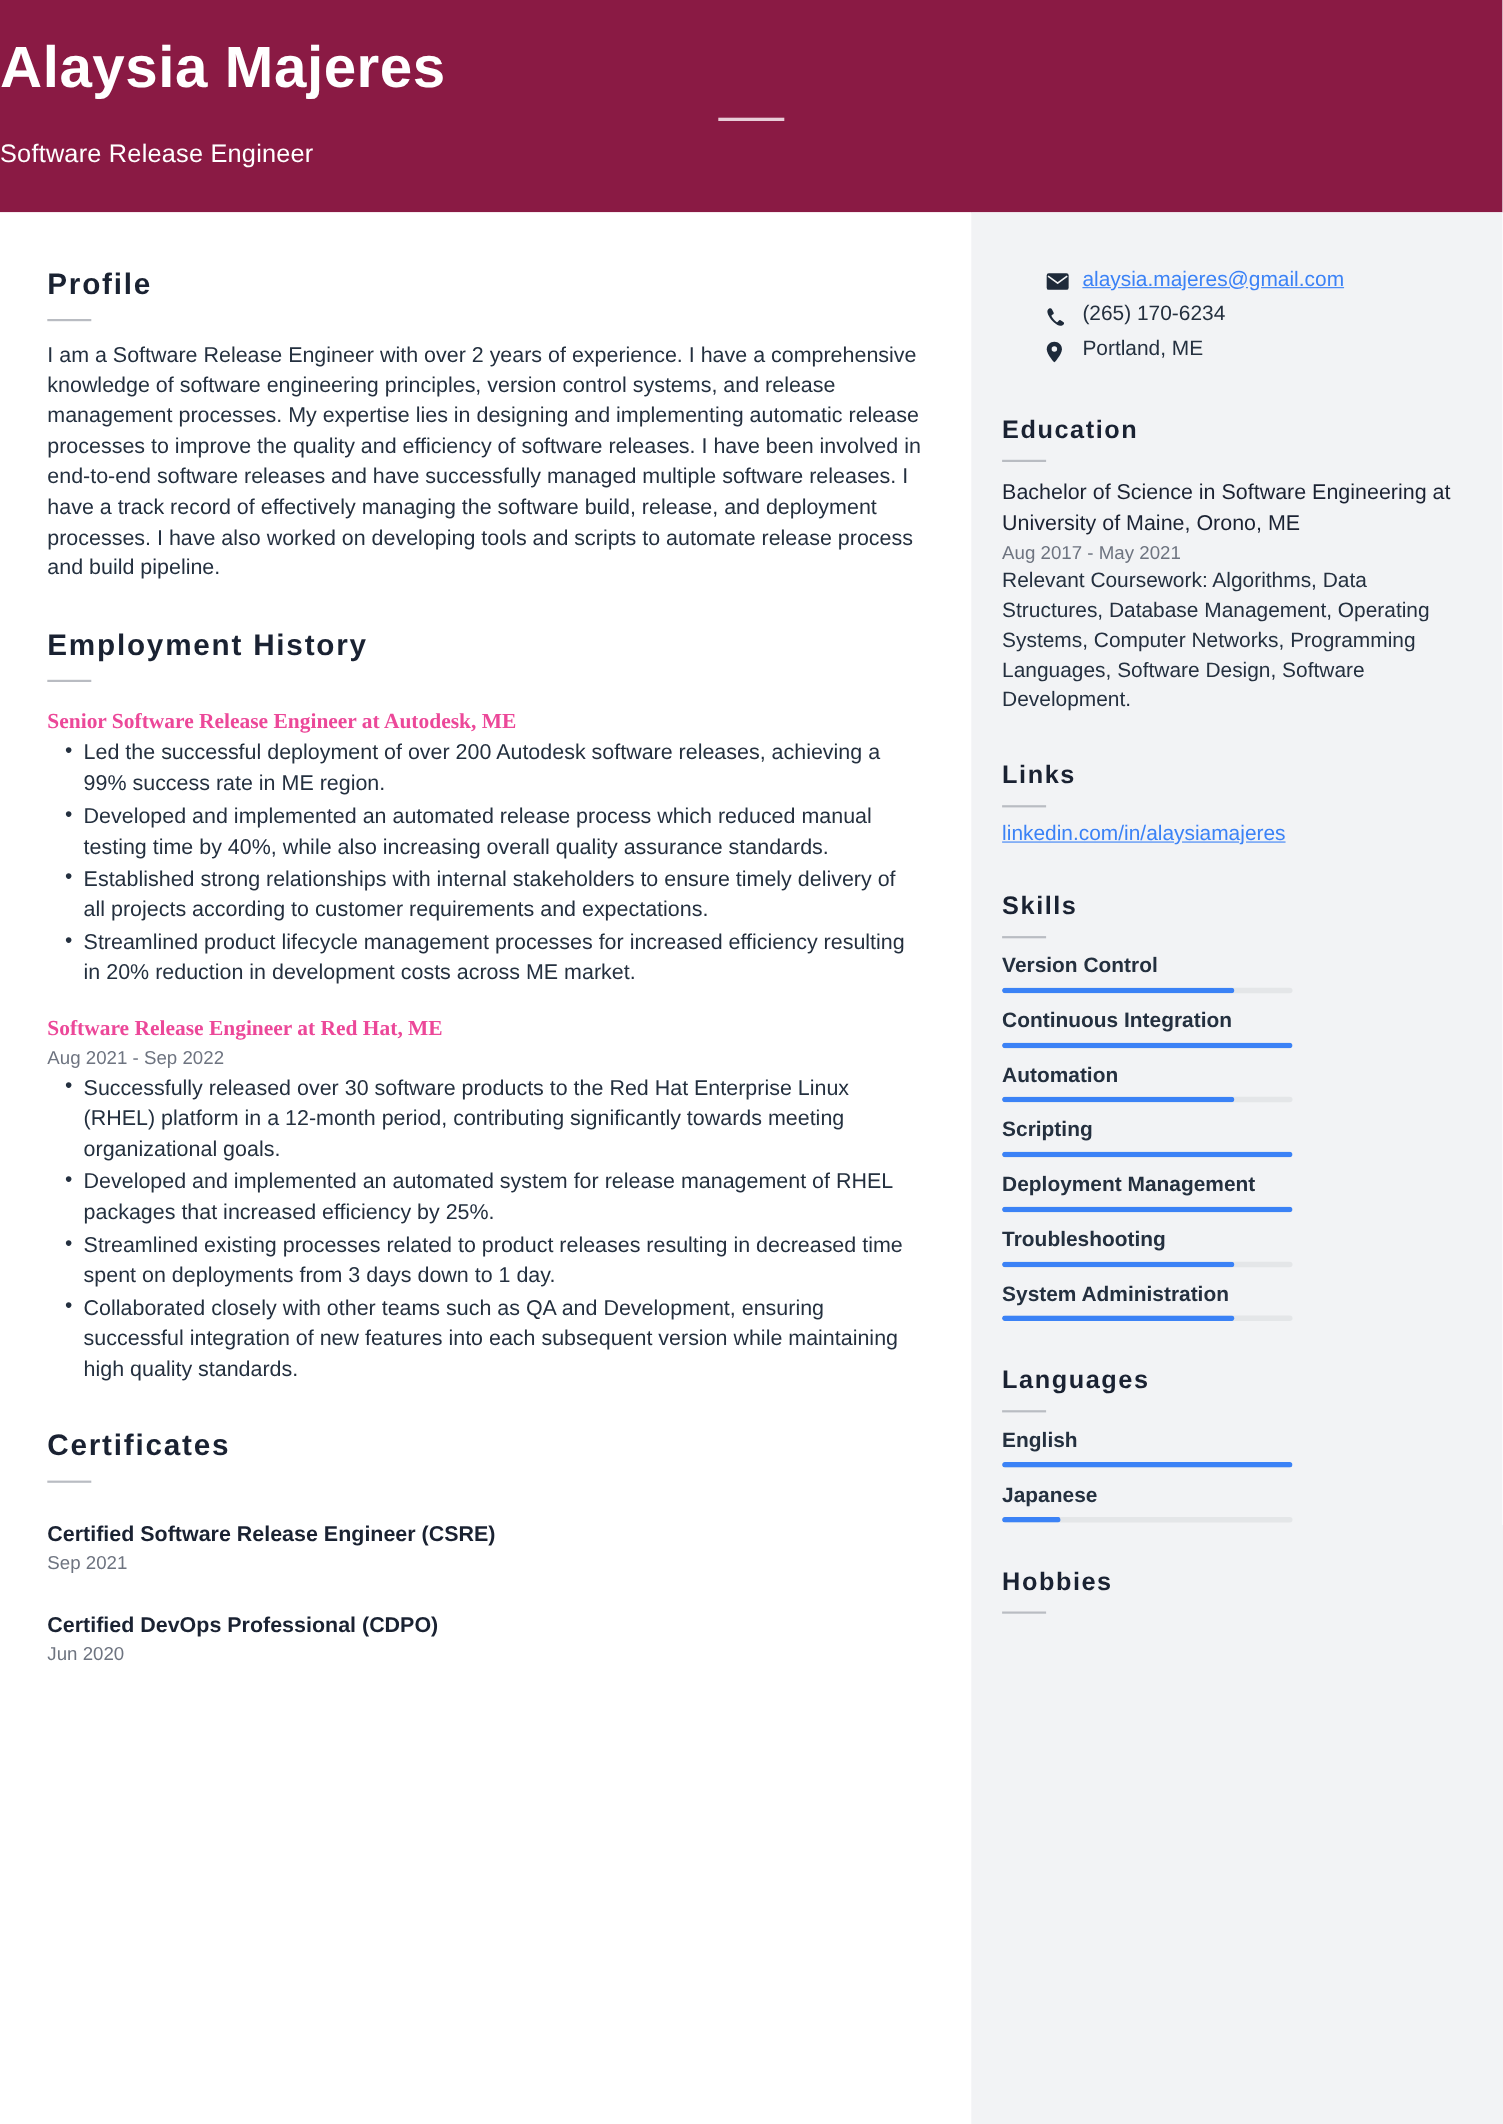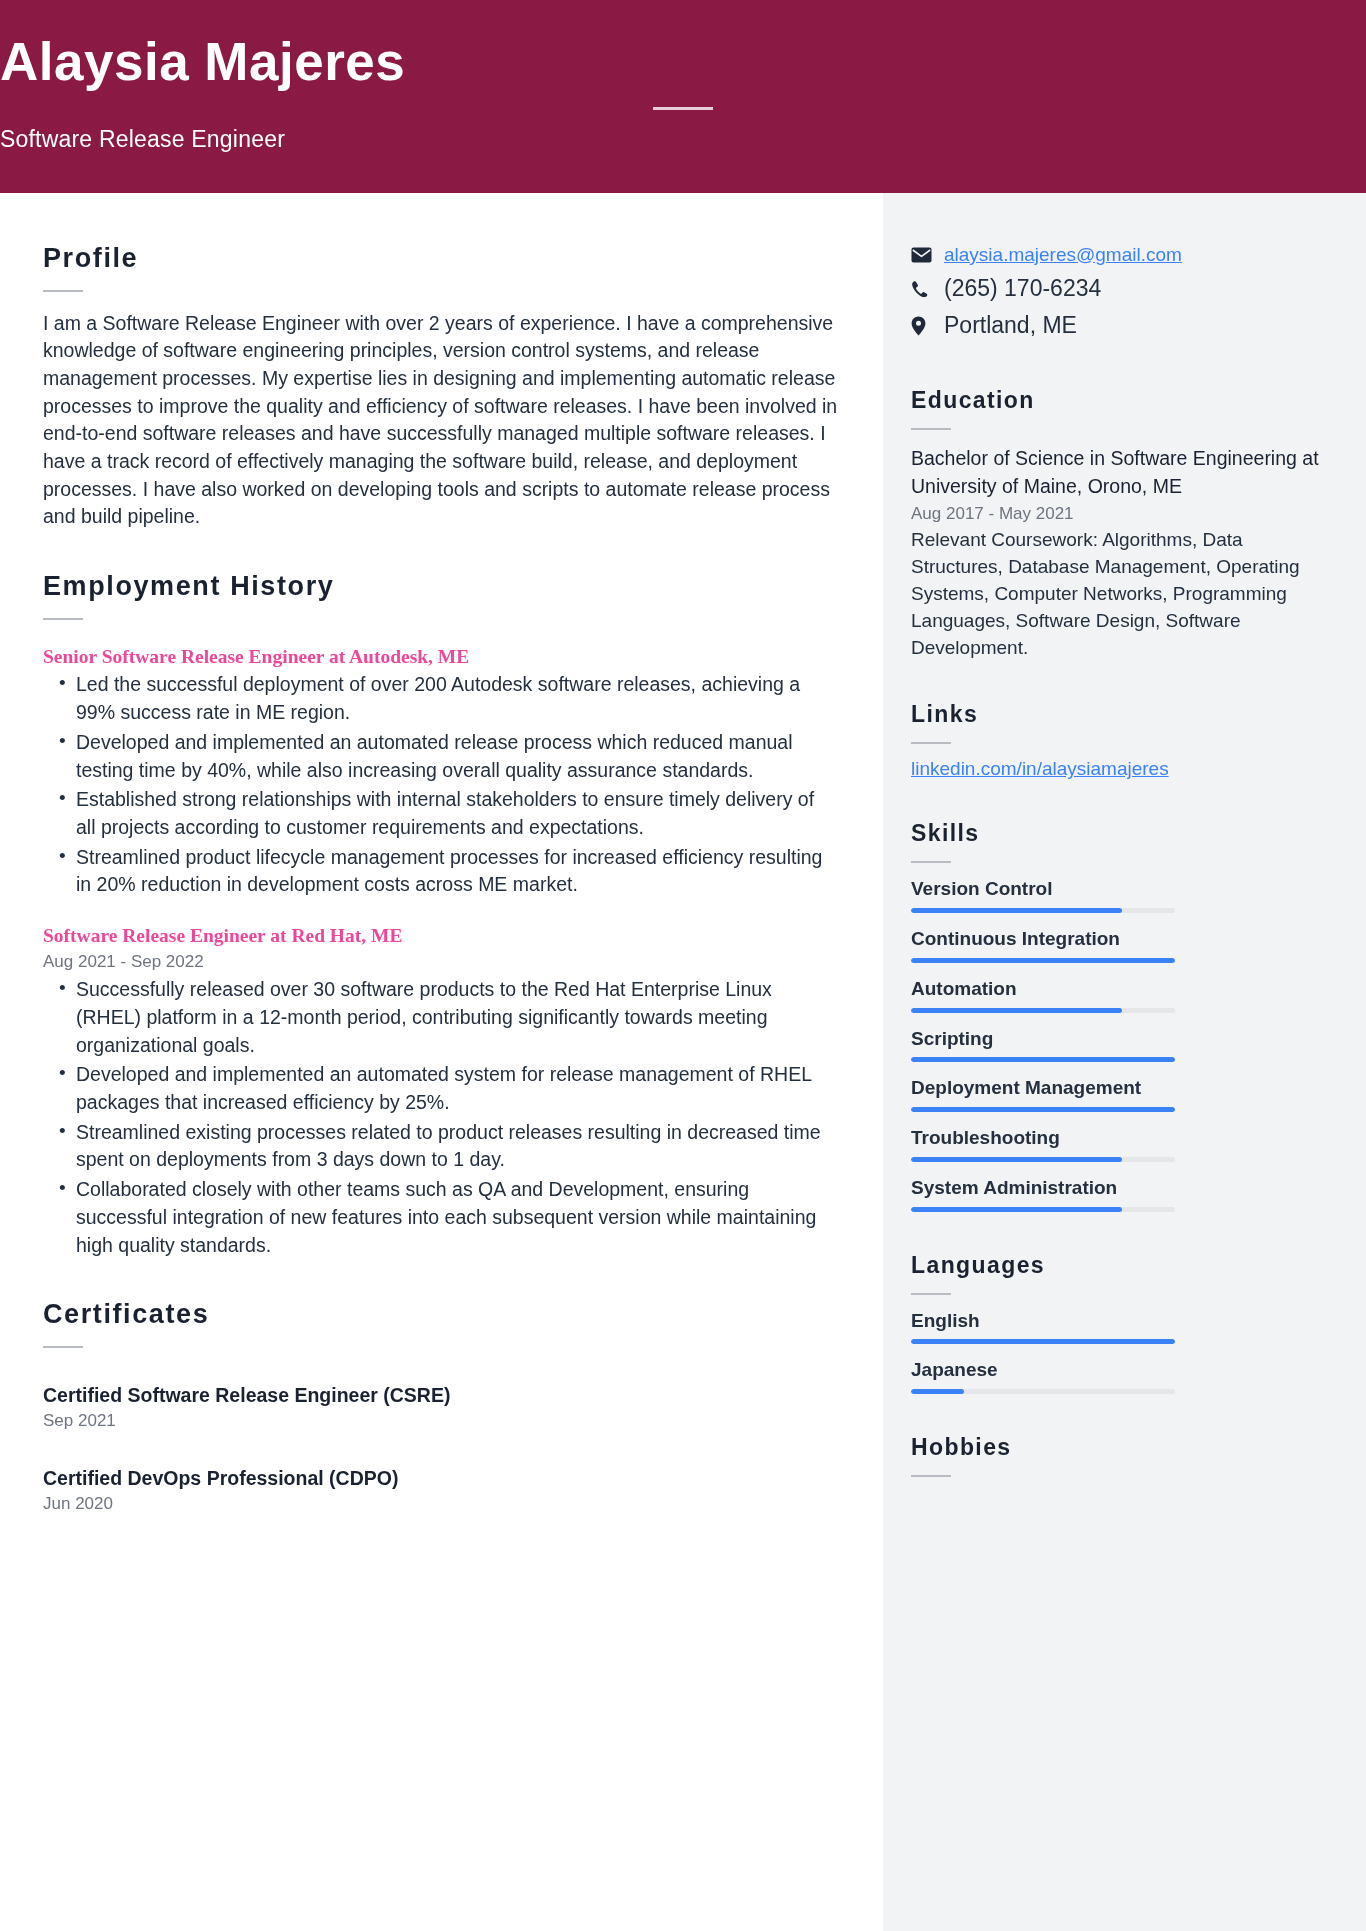--- a/index.html
+++ b/index.html
@@ -135,35 +135,36 @@
   .cert-date {
     font-size: 17px;
     color: #6e7480;
     margin-top: 4px;
   }
 
   
   .contact-list { margin-bottom: 46px; }
   .contact-row {
     display: flex;
-    align-items: center;
+    align-items: flex-end;
     margin-bottom: 7px;
+    margin-left: 40px;
   }
   .contact-icon {
     width: 26px;
     min-width: 26px;
     height: 22px;
     display: flex;
     align-items: center;
     justify-content: flex-start;
     margin-right: 7px;
   }
   .contact-icon svg { display: block; }
   .contact-text {
-    font-size: 23px;
+    font-size: 19px;
     color: #24303f;
     line-height: 1.3;
   }
   .contact-link {
     font-size: 19px;
     color: #3b82f6;
     text-decoration: underline;
     line-height: 1.3;
   }
 

